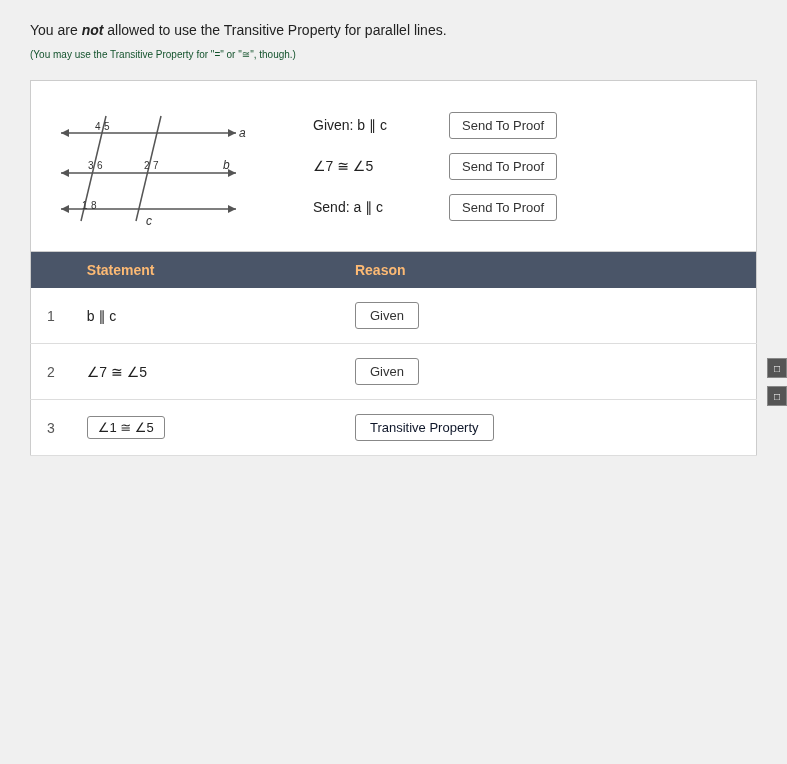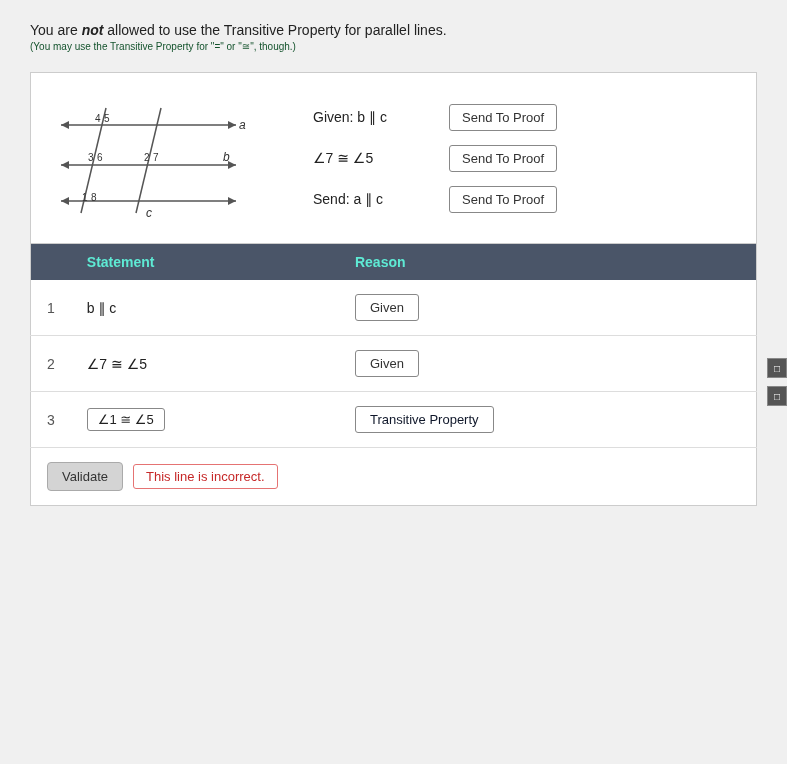--- a/index.html
+++ b/index.html
@@ -14,21 +14,21 @@
     .main-container {
       background: #f0f0f0;
       margin: 0;
       padding: 20px 30px 20px 30px;
       min-height: 764px;
       position: relative;
     }
     .instruction-text {
       font-size: 14px;
       color: #222;
-      margin-bottom: 0;
+      margin-bottom: 8px;
       line-height: 1.5;
     }
     .instruction-text em {
       font-style: italic;
       font-weight: bold;
     }
     .instruction-text2 {
       font-size: 10px;
       color: #14532d;
       margin-bottom: 20px;
@@ -80,21 +80,21 @@
     }
     .proof-table {
       width: 100%;
       border-collapse: collapse;
       background: white;
       border: 1px solid #ccc;
       border-top: none;
     }
     .proof-table thead tr {
       background: #4a5568;
-      color: #5eead4;
+      color: #fdba74;
     }
     .proof-table thead th {
       padding: 10px 16px;
       text-align: left;
       font-size: 14px;
       font-weight: 600;
     }
     .proof-table tbody tr {
       border-bottom: 1px solid #ddd;
     }
@@ -277,24 +277,20 @@
         <td>
           <span class="statement-box">∠1 ≅ ∠5</span>
         </td>
         <td>
           <span class="transitive-box">Transitive Property</span>
         </td>
       </tr>
     </tbody>
   </table>
 
-  <div class="validate-row">
-    <button class="validate-btn">Validate</button>
-    <span class="incorrect-msg">This line is incorrect.</span>
-  </div>
 
   <div class="right-sidebar">
     <div class="sidebar-icon">
       <span style="color:white;font-size:10px;">□</span>
     </div>
     <div class="sidebar-icon">
       <span style="color:white;font-size:10px;">□</span>
     </div>
   </div>
 </div>

